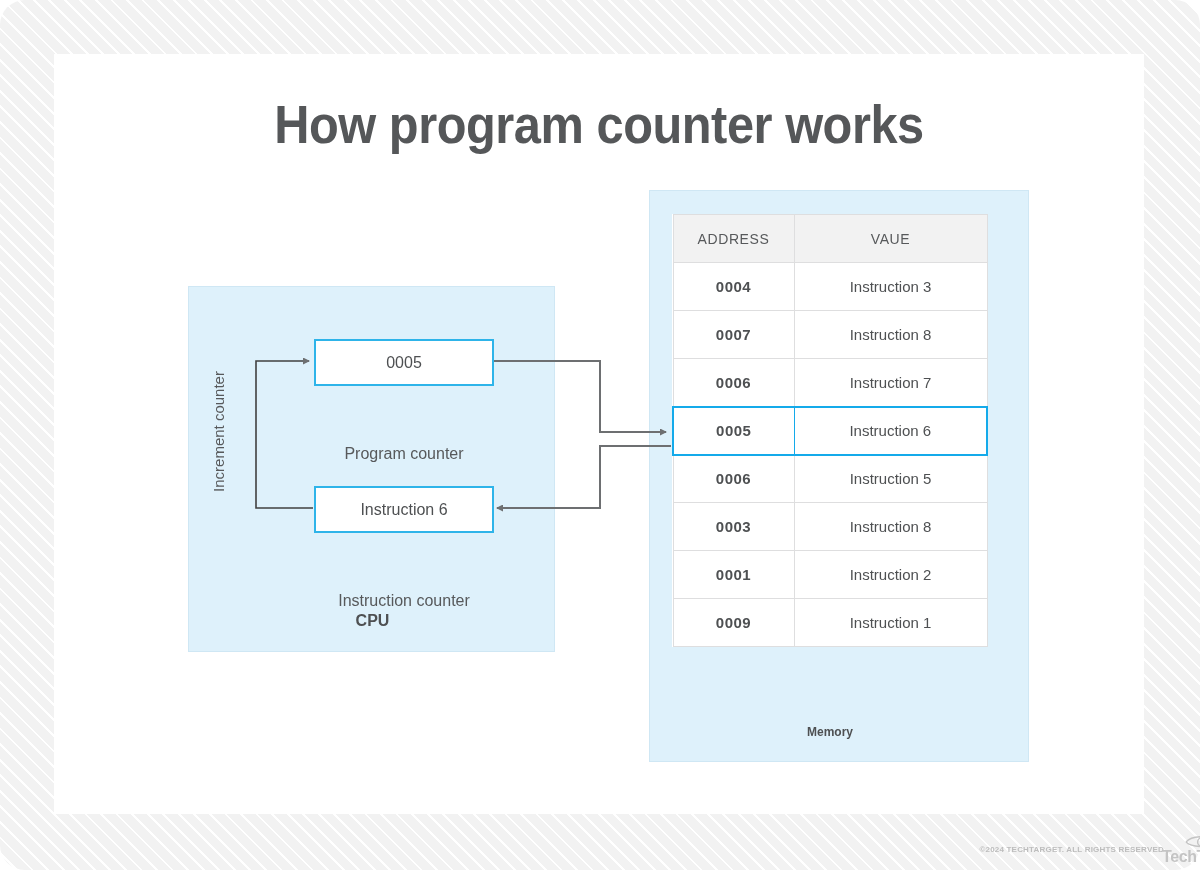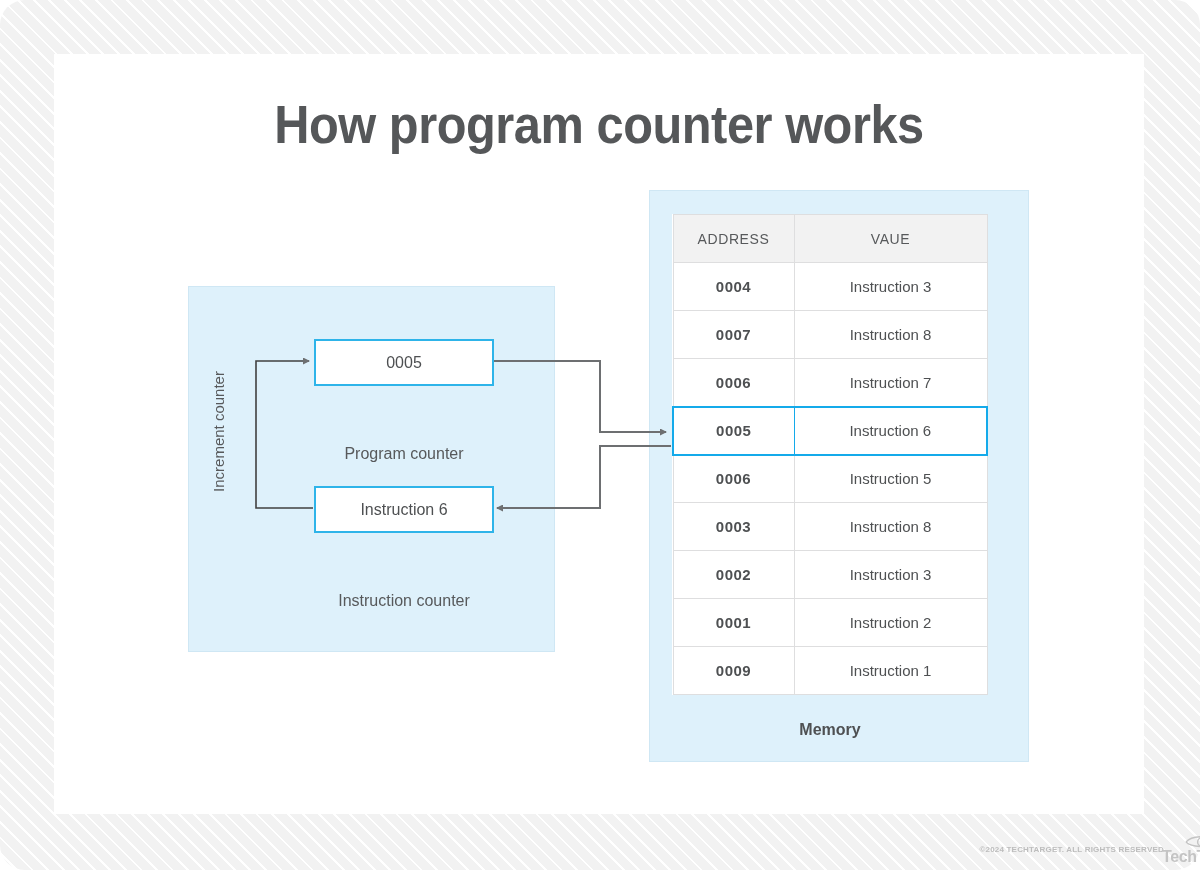--- a/index.html
+++ b/index.html
@@ -116,21 +116,21 @@
     height: 572px;
     background: #def1fb;
     border: 1px solid #cfe7f4;
   }
   #memory-label {
     position: absolute;
     left: 0;
     bottom: 22px;
     width: 360px;
     text-align: center;
-    font-size: 16px;
+    font-size: 12px;
     font-weight: bold;
     color: #4e5052;
   }
 
   #mem-table {
     position: absolute;
     left: 22px;
     top: 23px;
     width: 314px;
     border-collapse: collapse;
@@ -222,20 +222,21 @@
       </div>
       <div class="reg-caption" id="pc-caption">Program counter</div>
 
       <div class="reg-box" id="ir-box">
         <span>Instruction 6</span>
       </div>
       <div class="reg-caption" id="ir-caption">Instruction counter</div>
 
       <div id="increment-label">Increment counter</div>
 
+      <div id="cpu-label">CPU</div>
     </div>
 
     <div id="memory-panel">
       <table id="mem-table">
         <colgroup>
           <col class="addr-col">
           <col class="val-col">
         </colgroup>
         <thead>
           <tr>
@@ -262,24 +263,20 @@
             </tr>
             <tr>
               <td class="addr">0006</td>
               <td class="val">Instruction 5</td>
             </tr>
             <tr>
               <td class="addr">0003</td>
               <td class="val">Instruction 8</td>
             </tr>
             <tr>
-              <td class="addr">0002</td>
-              <td class="val">Instruction 3</td>
-            </tr>
-            <tr>
               <td class="addr">0001</td>
               <td class="val">Instruction 2</td>
             </tr>
             <tr>
               <td class="addr">0009</td>
               <td class="val">Instruction 1</td>
             </tr>
           </tbody>
       </table>
       <div id="memory-label">Memory</div>

